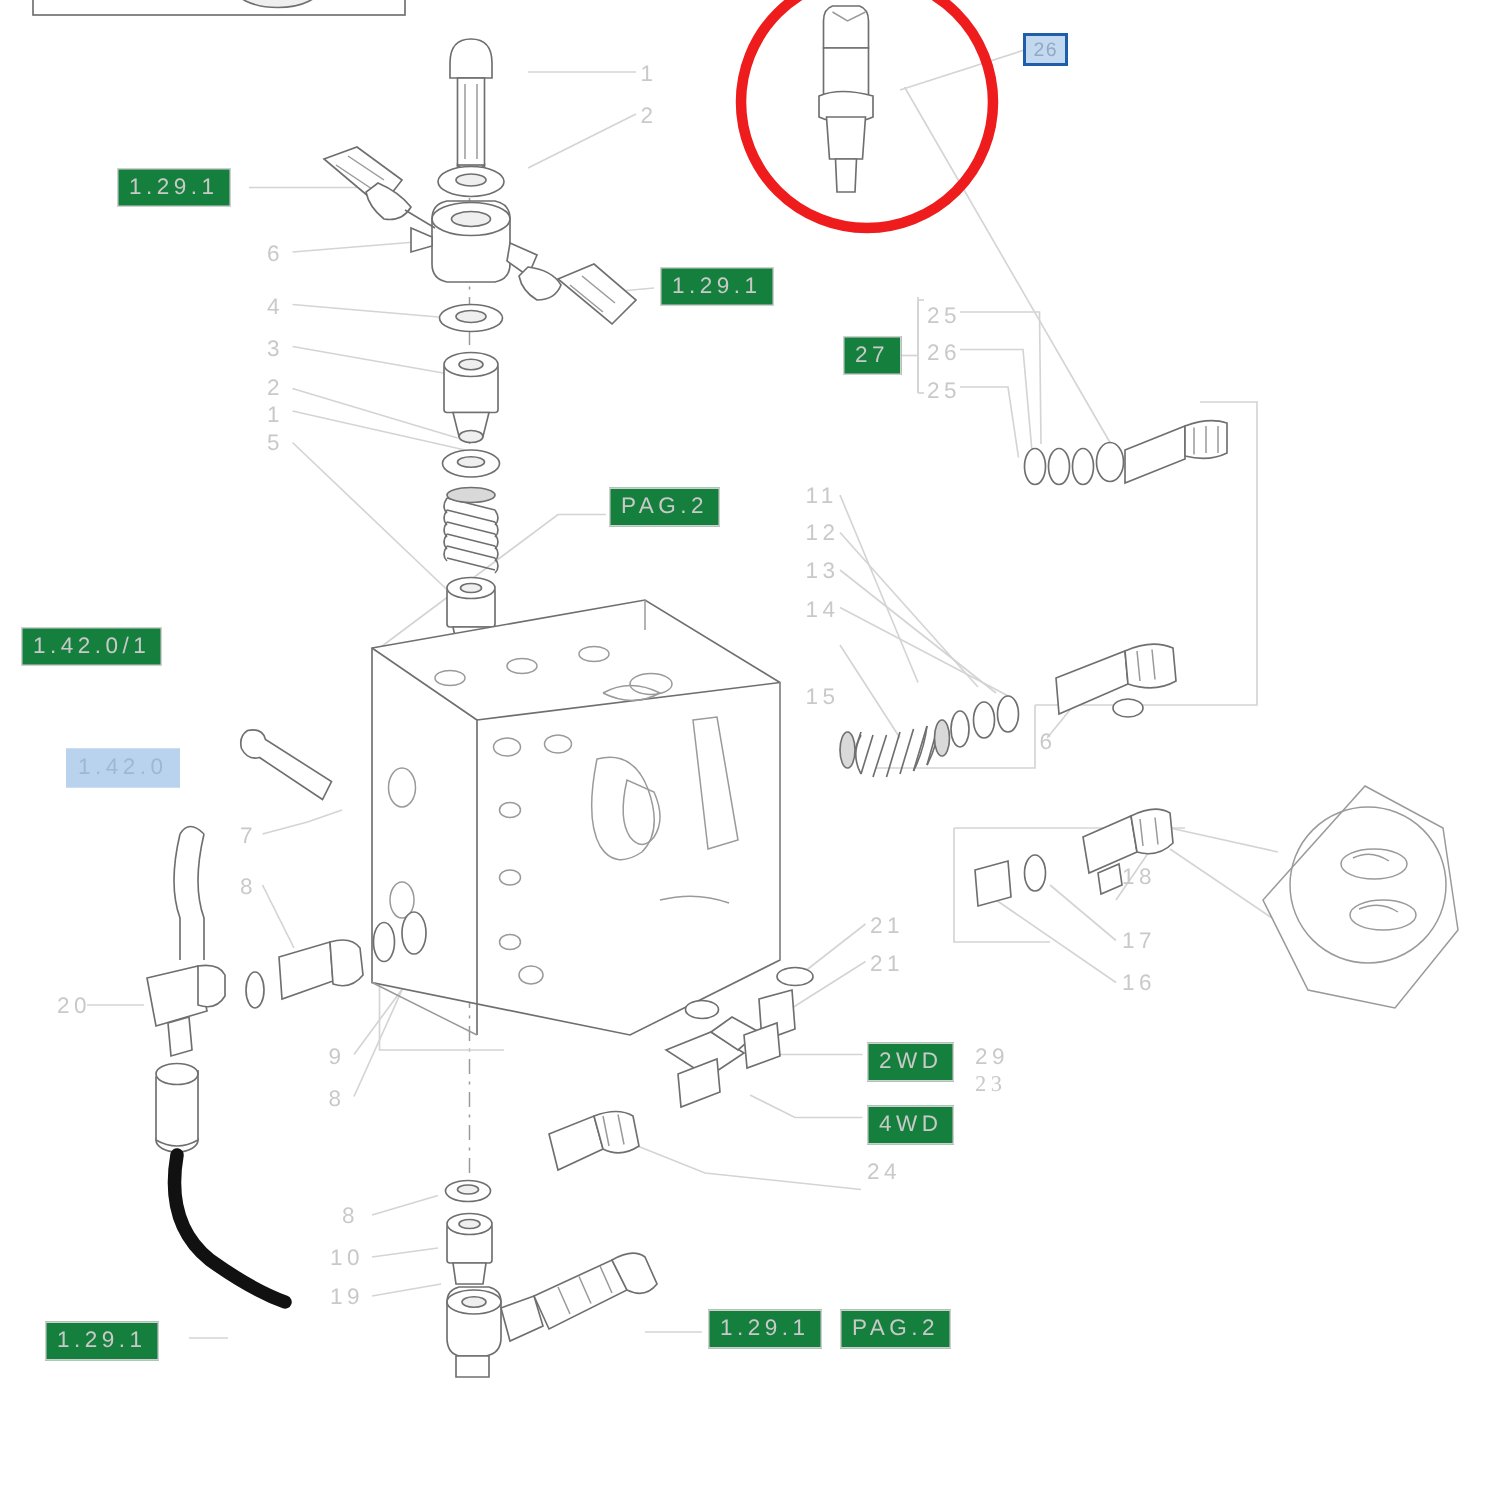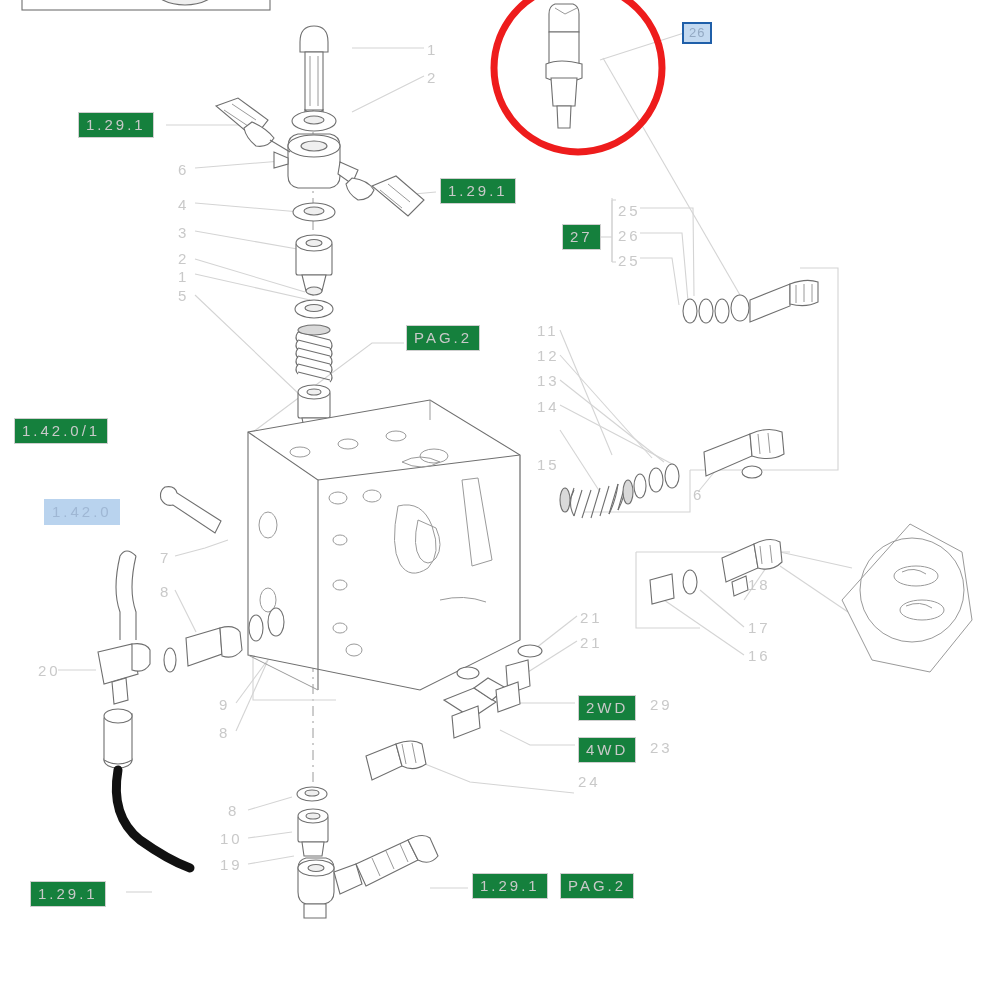--- a/index.html
+++ b/index.html
@@ -390,19 +390,19 @@
   <div class="num" style="left:160px;top:584px;">8</div>
   <div class="num" style="left:38px;top:663px;">20</div>
   <div class="num" style="left:748px;top:577px;">18</div>
   <div class="num" style="left:748px;top:620px;">17</div>
   <div class="num" style="left:748px;top:648px;">16</div>
   <div class="num" style="left:580px;top:610px;">21</div>
   <div class="num" style="left:580px;top:635px;">21</div>
   <div class="num" style="left:219px;top:697px;">9</div>
   <div class="num" style="left:219px;top:725px;">8</div>
   <div class="num" style="left:650px;top:697px;">29</div>
-  <div class="num" style="left:650px;top:740px;">23</div>
+  <div class="num" style="left:650px;top:716px;font-family:Liberation Serif, serif;">23</div>
   <div class="num" style="left:578px;top:774px;">24</div>
   <div class="num" style="left:228px;top:803px;">8</div>
   <div class="num" style="left:220px;top:831px;">10</div>
   <div class="num" style="left:220px;top:857px;">19</div>
 
 </div>
 
 </body></html>

